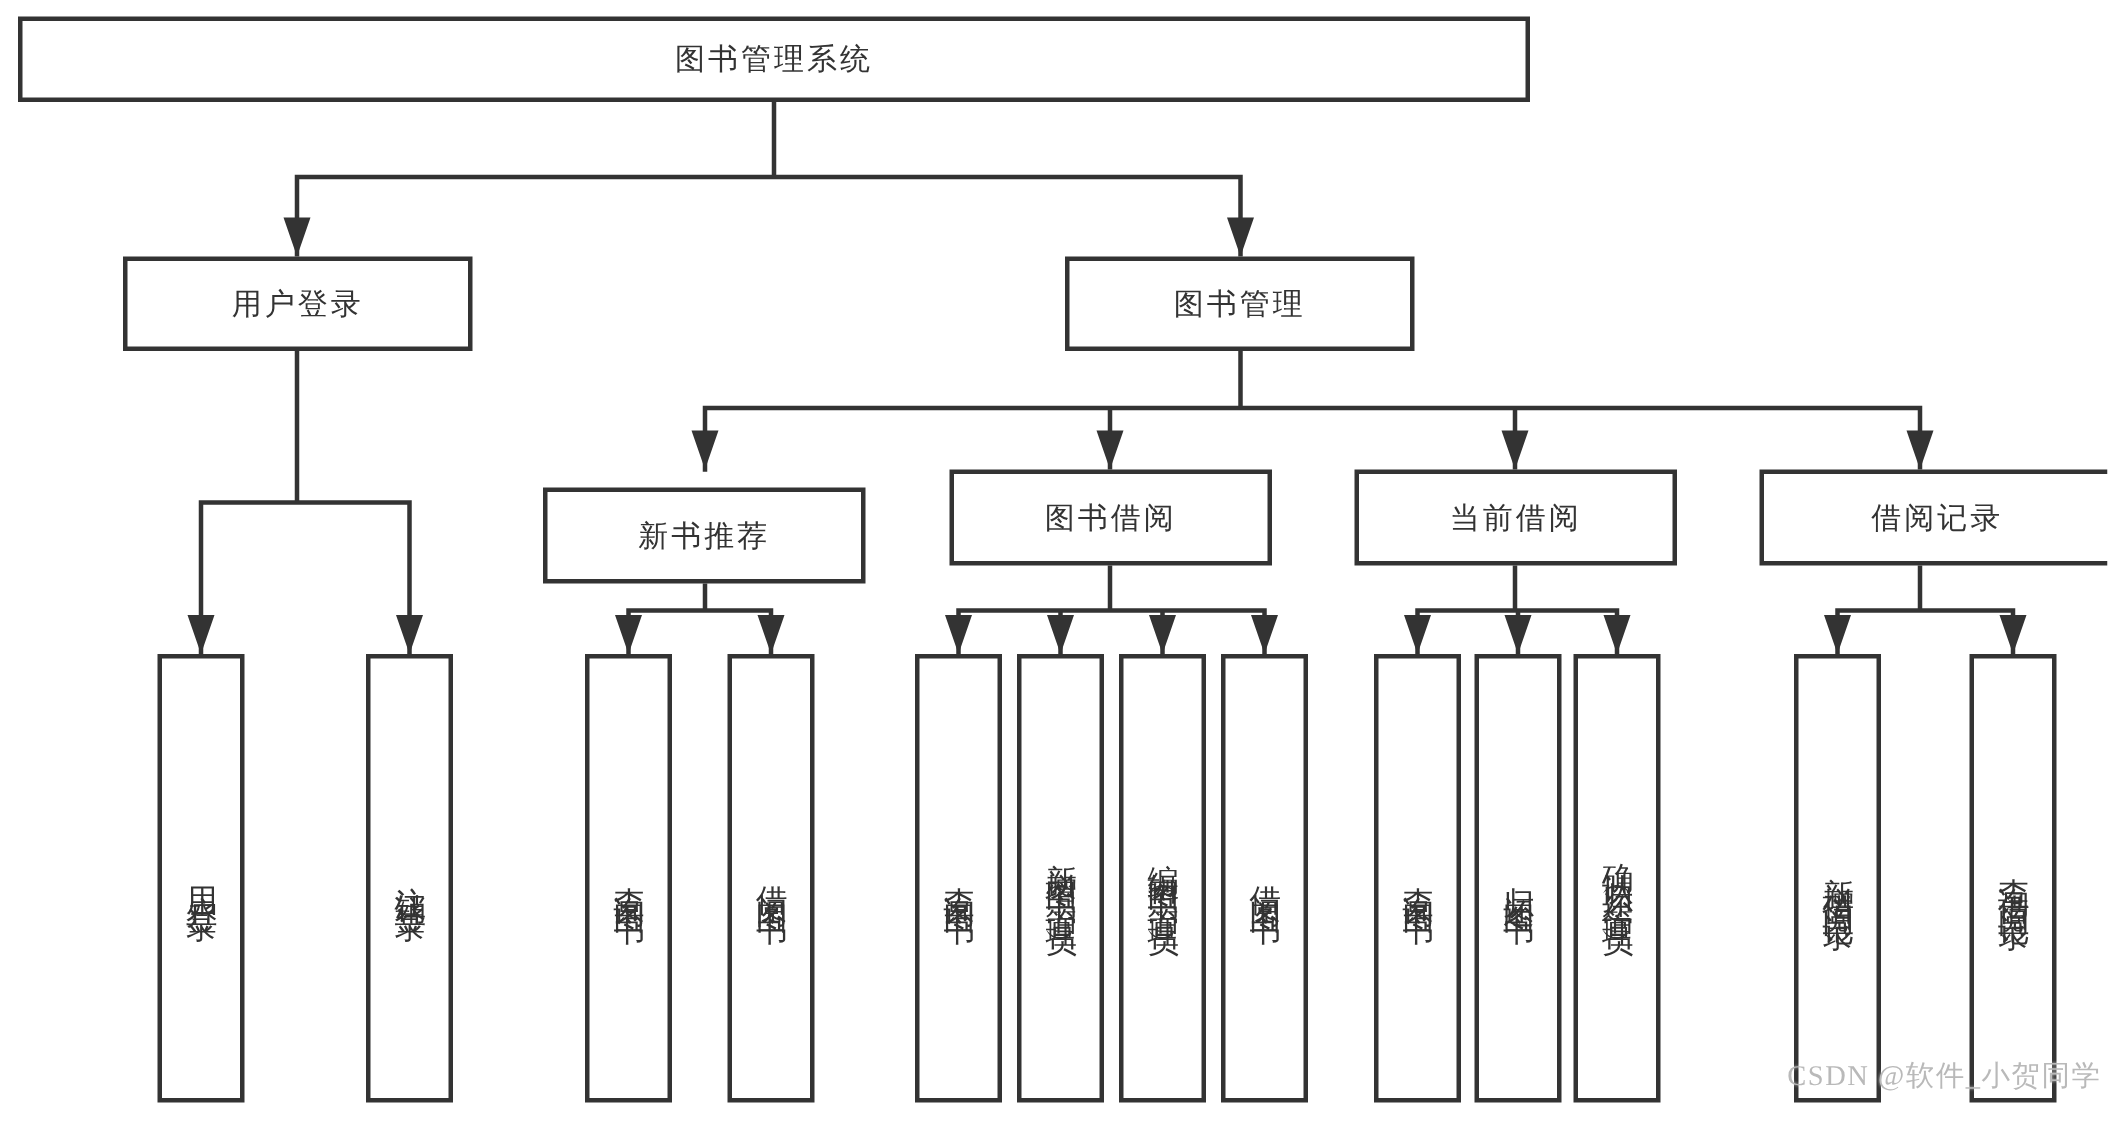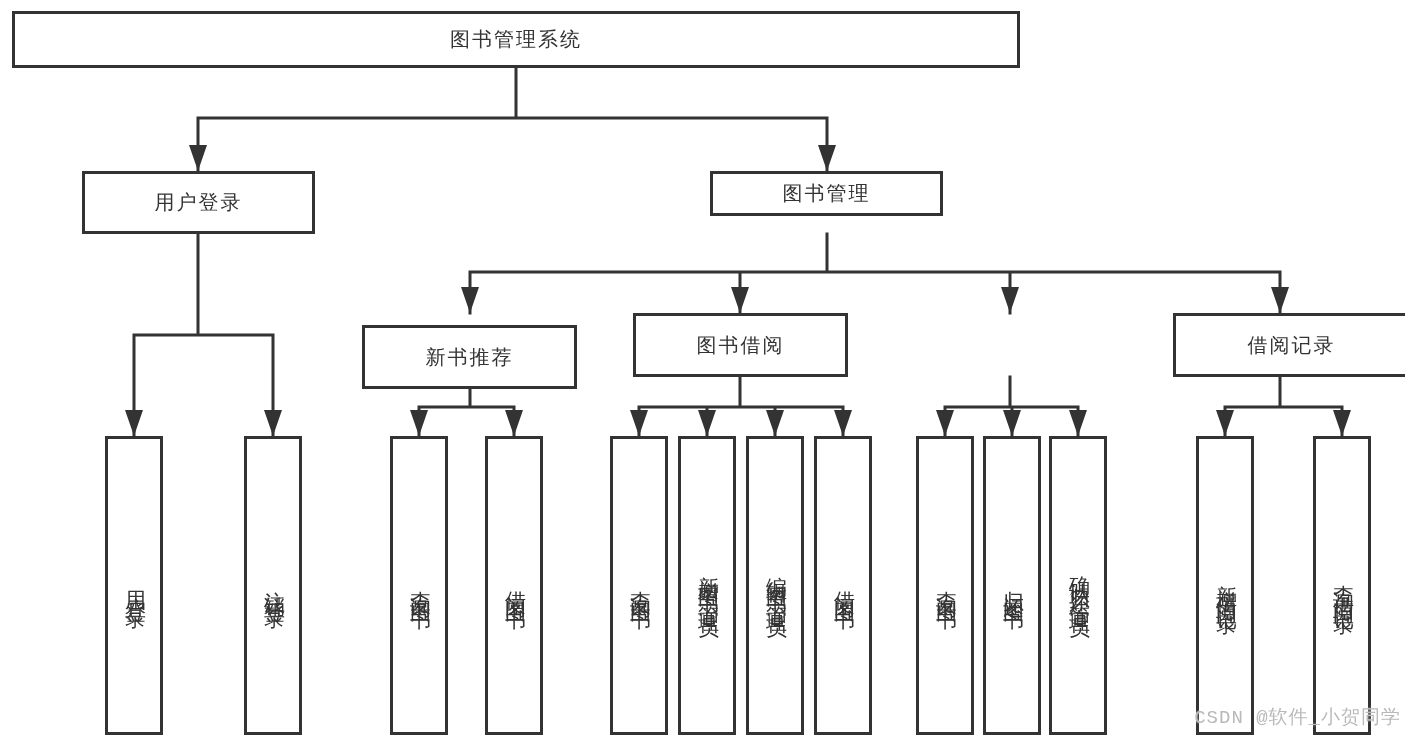--- a/index.html
+++ b/index.html
@@ -1,18 +1,18 @@
 <!DOCTYPE html>
 <html style="--line: #333333; --box-border: #333333; --text: #333333; --background: #ffffff; --watermark: #b9b9b9;"><head>
 <meta charset="utf-8">
 <style>
   html, body { margin:0; padding:0; background:#ffffff; }
   .canvas {
     position:relative; width:1405px; height:747px; background:var(--background,#fff);
-    font-family:Liberation Mono, monospace; overflow:hidden;
+    font-family:Liberation Serif, serif; overflow:hidden;
   }
   .box {
     position:absolute; box-sizing:border-box;
     border:3px solid var(--box-border,#333);
     background:#fff; color:var(--text,#333);
     display:flex; align-items:center; justify-content:center;
     font-size:20px; letter-spacing:2px; z-index:2; text-align:center;
   }
   .leaf {
     writing-mode:vertical-rl;
@@ -52,24 +52,25 @@
       M630,410 L648,410 L639,436 Z  M698,410 L716,410 L707,436 Z
       M766,410 L784,410 L775,436 Z  M834,410 L852,410 L843,436 Z
       M936,410 L954,410 L945,436 Z  M1003,410 L1021,410 L1012,436 Z
       M1069,410 L1087,410 L1078,436 Z  M1216,410 L1234,410 L1225,436 Z
       M1333,410 L1351,410 L1342,436 Z"></path>
   </svg>
 
   <div class="box" style="left:12px;top:11px;width:1008px;height:57px;">图书管理系统</div>
 
   <div class="box" style="left:82px;top:171px;width:233px;height:63px;">用户登录</div>
-  <div class="box" style="left:710px;top:171px;width:233px;height:45px;">图书管理</div>
+  <div class="box" style="left:710px;top:171px;width:233px;height:63px;">图书管理</div>
 
   <div class="box" style="left:362px;top:313px;width:215px;height:64px;margin-top:12px;">新书推荐</div>
   <div class="box" style="left:633px;top:313px;width:215px;height:64px;">图书借阅</div>
+  <div class="box" style="left:903px;top:313px;width:215px;height:64px;">当前借阅</div>
   <div class="box" style="left:1173px;top:313px;width:237px;height:64px;">借阅记录</div>
 
   <div class="box leaf" style="left:105px;top:436px;width:58px;height:299px;">用户登录</div>
   <div class="box leaf" style="left:244px;top:436px;width:58px;height:299px;">注销登录</div>
 
   <div class="box leaf" style="left:390px;top:436px;width:58px;height:299px;">查询图书</div>
   <div class="box leaf" style="left:485px;top:436px;width:58px;height:299px;">借阅图书</div>
 
   <div class="box leaf" style="left:610px;top:436px;width:58px;height:299px;">查询图书</div>
   <div class="box leaf" style="left:678px;top:436px;width:58px;height:299px;">新增图书（管理员）</div>

